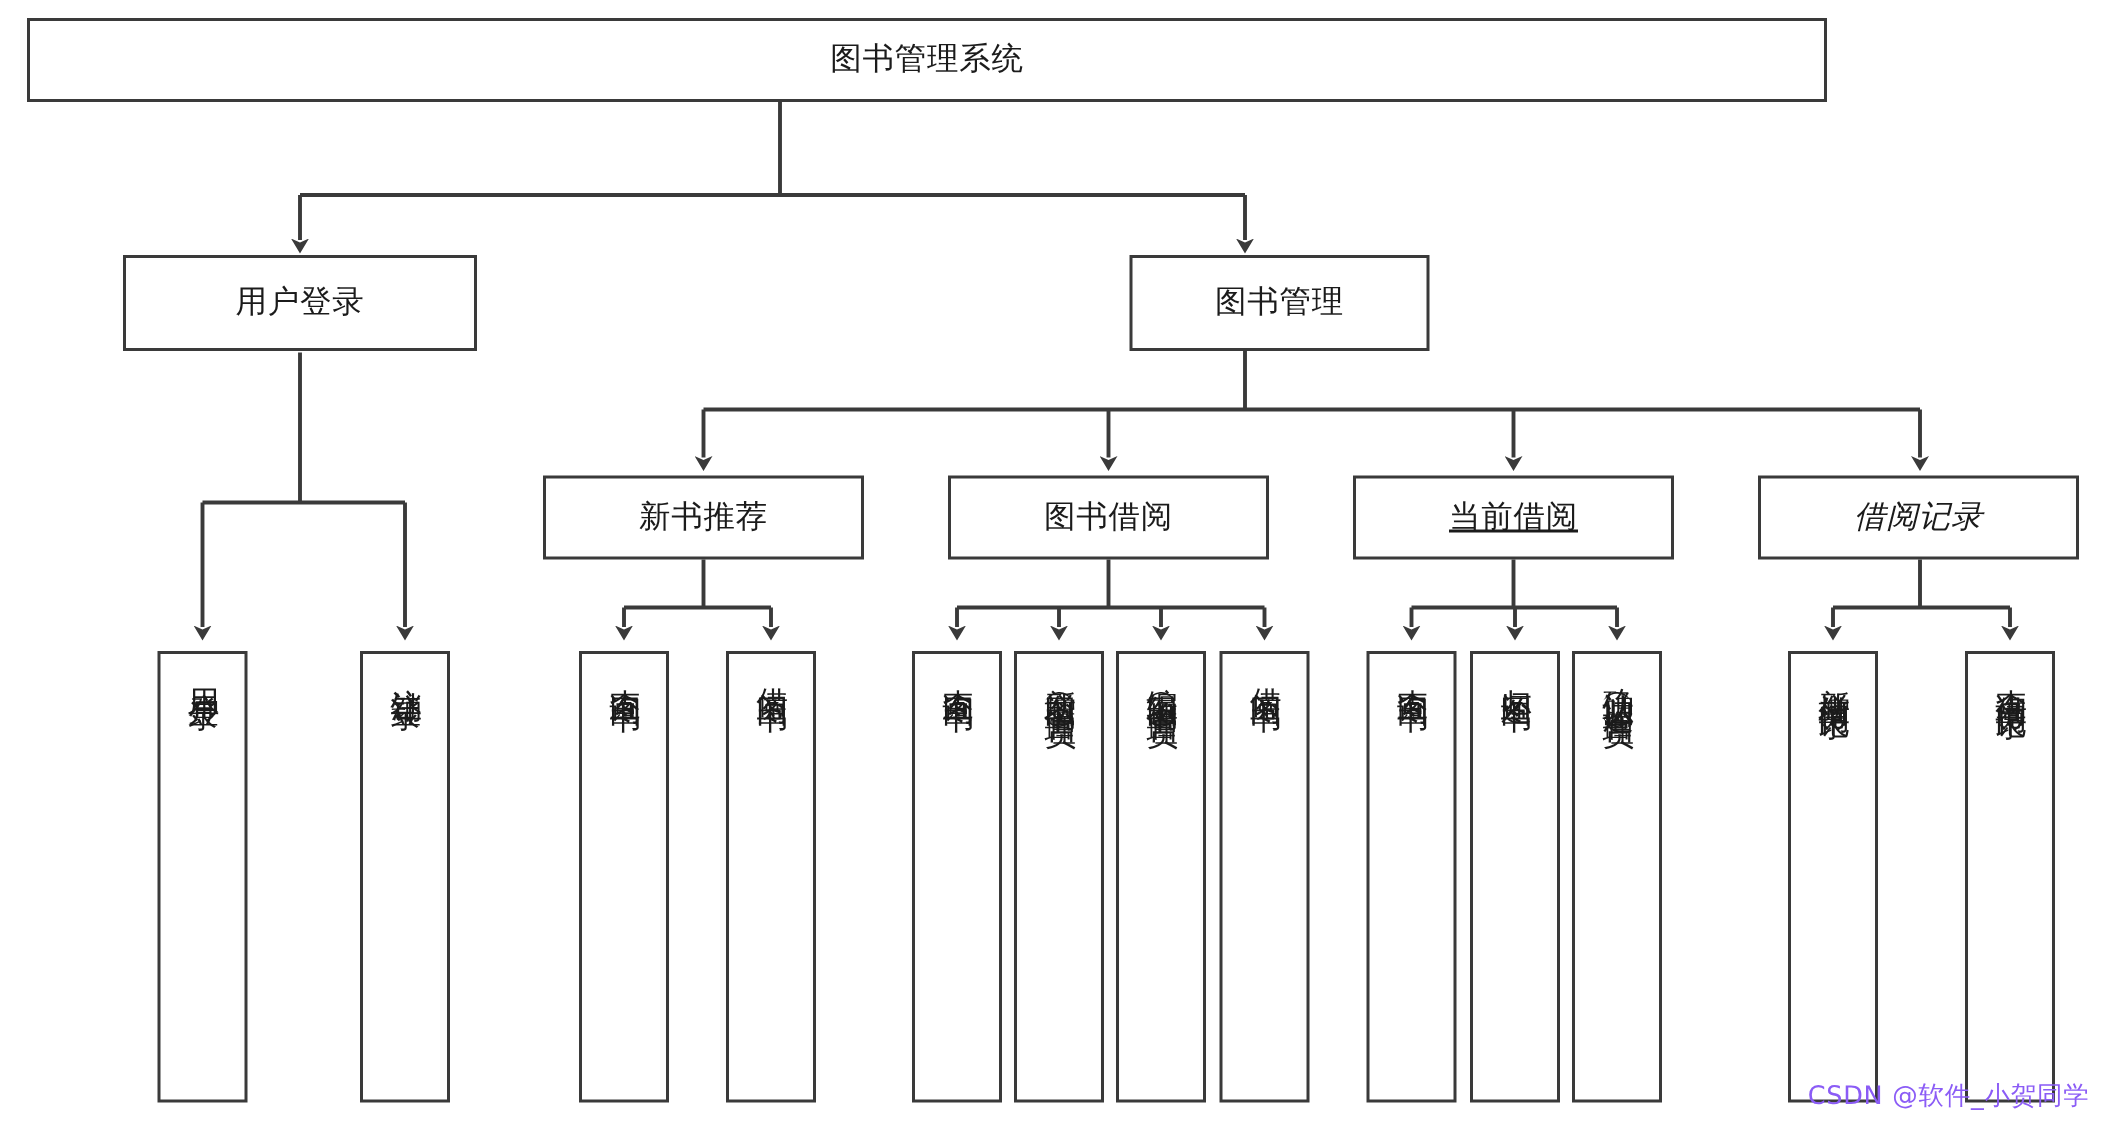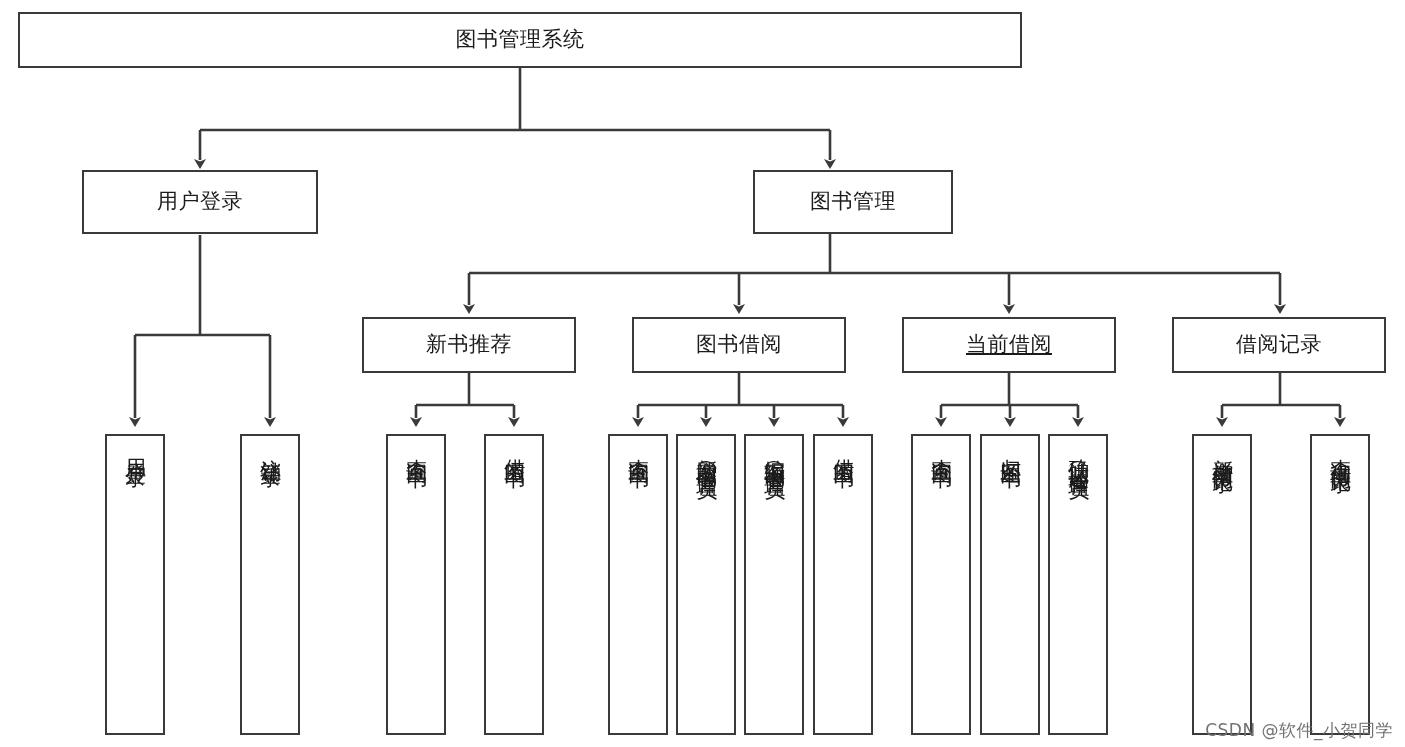--- a/index.html
+++ b/index.html
@@ -56,21 +56,21 @@
   .node-v .vtext {
     writing-mode: vertical-rl;
     text-orientation: upright;
     display: block;
   }
   #watermark {
     position: absolute;
     right: 12px;
     bottom: 5px;
     font-size: 17px;
-    color: #737373;
+    color: #8b5cf6;
     white-space: nowrap;
     z-index: 5;
     letter-spacing: 0.5px;
   }
 </style>
 </head>
 <body>
 
 <div id="diagram-root">
 
@@ -117,41 +117,41 @@
       <path d="M1010,405 L1010,418" marker-end="url(#arrow)"></path>
       <path d="M1078,405 L1078,418" marker-end="url(#arrow)"></path>
 
       <path d="M1280,372 L1280,405"></path>
       <path d="M1222,405 L1340,405"></path>
       <path d="M1222,405 L1222,418" marker-end="url(#arrow)"></path>
       <path d="M1340,405 L1340,418" marker-end="url(#arrow)"></path>
     </g>
   </svg>
 
-  <div class="node node-h" style="left:18px; top:12px; width:1004px; height:56px;">
+  <div class="node node-h" style="left:18px; top:12px; width:1200px; height:56px;">
     <span>图书管理系统</span>
   </div>
 
   <div class="node node-h" style="left:82px; top:170px; width:236px; height:64px;">
     <span>用户登录</span>
   </div>
   <div class="node node-h" style="left:753px; top:170px; width:200px; height:64px;">
     <span>图书管理</span>
   </div>
 
   <div class="node node-h" style="left:632px; top:317px; width:214px; height:56px;">
     <span>图书借阅</span>
   </div>
   <div class="node node-h" style="left:362px; top:317px; width:214px; height:56px;">
     <span>新书推荐</span>
   </div>
   <div class="node node-h" style="left:902px; top:317px; width:214px; height:56px;text-decoration:underline;">
     <span>当前借阅</span>
   </div>
-  <div class="node node-h" style="left:1172px; top:317px; width:214px; height:56px;">
+  <div class="node node-h" style="left:1172px; top:317px; width:214px; height:56px;font-style:italic;">
     <span>借阅记录</span>
   </div>
 
   <div class="node node-v" style="left:105px; top:434px; width:60px; height:301px;">
     <span class="vtext">用户登录</span>
   </div>
   <div class="node node-v" style="left:240px; top:434px; width:60px; height:301px;">
     <span class="vtext">注销登录</span>
   </div>
 

